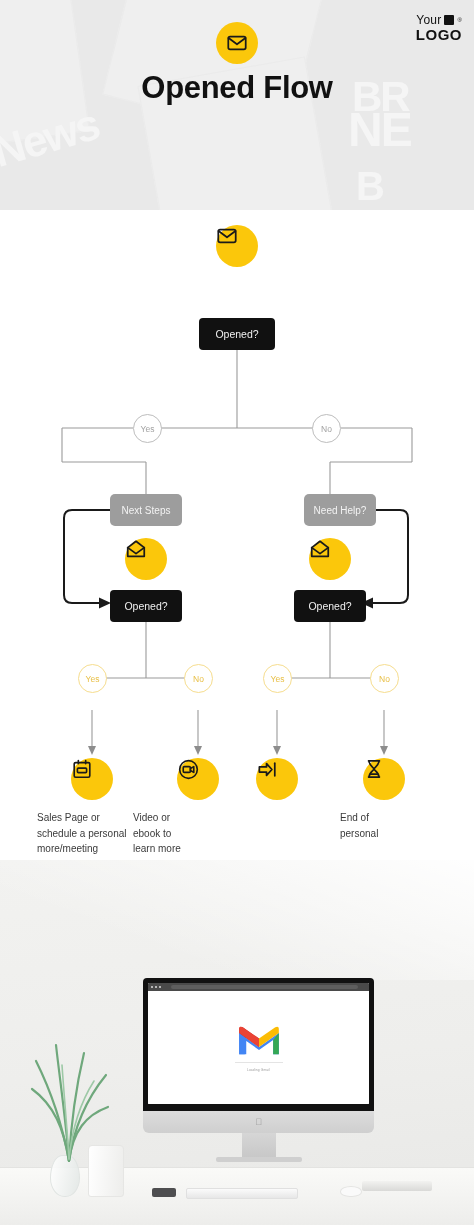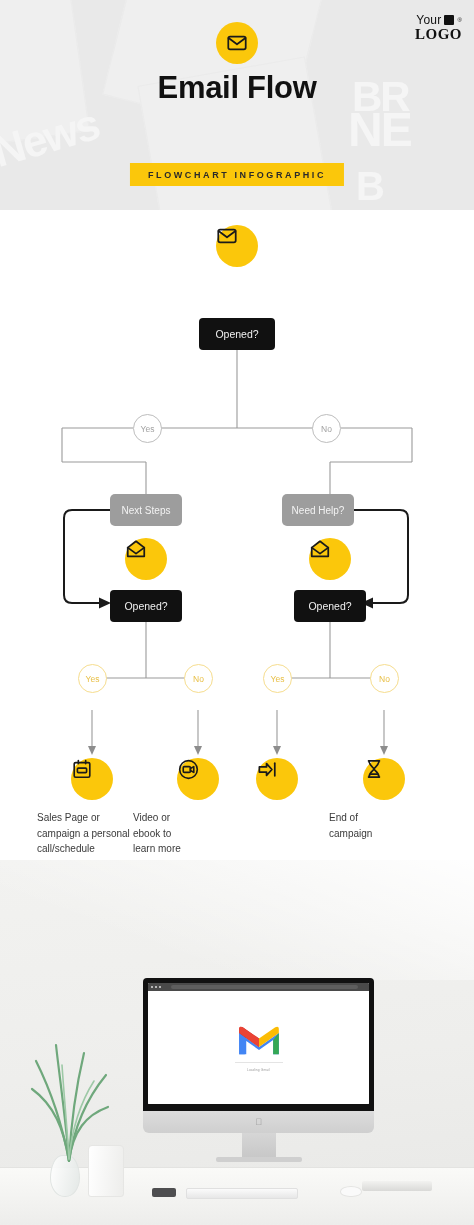--- a/index.html
+++ b/index.html
@@ -51,21 +51,21 @@
       radial-gradient(circle at 2.5px 2.5px, #111 2.4px, transparent 2.5px),
       radial-gradient(circle at 7.5px 2.5px, #111 2.4px, transparent 2.5px),
       radial-gradient(circle at 2.5px 7.5px, #111 2.4px, transparent 2.5px),
       radial-gradient(circle at 7.5px 7.5px, #111 2.4px, transparent 2.5px),
       linear-gradient(#111,#111);
     background-size: 100% 100%;
     border-radius: 1px;
     position: relative;
   }
   .logo-reg { font-size: 6px; vertical-align: top; line-height: 1; }
-  .logo-row2 { font-size: 15px; font-weight: 800; letter-spacing: .5px; margin-top: 1px; font-family: Liberation Serif, serif; }
+  .logo-row2 { font-size: 15px; font-weight: 800; letter-spacing: .5px; margin-top: 1px; }
 
   .hdr-icon {
     position: absolute; left: 50%; top: 22px; transform: translateX(-50%);
     width: 42px; height: 42px; border-radius: 50%;
     background: #fbc70b;
     display: flex; align-items: center; justify-content: center;
   }
   .title {
     position: absolute; left: 0; right: 0; top: 70px;
     text-align: center;
@@ -255,24 +255,23 @@
     </div>
 
     <div class="hdr-icon">
       <svg width="22" height="22" viewBox="0 0 24 24" fill="none" stroke="#1a1a1a" stroke-width="1.9" stroke-linecap="round" stroke-linejoin="round">
         <rect x="2.5" y="5" width="19" height="14" rx="2"></rect>
         <path d="M2.8 6.6 L12 13.4 L21.2 6.6"></path>
       </svg>
     </div>
 
     <div class="title">
-      <div>Email Flow</div>
-    </div>
-
-    <div class="badge">FLOWCHART INFOGRAPHIC</div>
+      <div>Opened Flow</div>
+    </div>
+
   </div>
 
   <div class="flow">
 
     <svg width="474" height="650">
       <g stroke="#9a9a9a" stroke-width="1.1" fill="none">
 
         <line x1="237" y1="140" x2="237" y2="218"></line>
         <line x1="152" y1="218" x2="322" y2="218"></line>
 
@@ -335,21 +334,21 @@
     <div class="node circ-icon" style="left:125px; top:328px;">
       <svg width="22" height="22" viewBox="0 0 24 24" fill="none" stroke="#1a1a1a" stroke-width="1.9" stroke-linecap="round" stroke-linejoin="round">
         <path d="M3 10.5 L12 3.6 L21 10.5 L21 20 L3 20 Z"></path>
         <path d="M3 10.5 L12 17 L21 10.5"></path>
       </svg>
     </div>
     <div class="node box-black" style="left:110px; top:380px; width:72px; height:32px;">Opened?</div>
     <div class="node dot-yellow" style="left:78px; top:454px; width:29px; height:29px;">Yes</div>
     <div class="node dot-yellow" style="left:184px; top:454px; width:29px; height:29px;">No</div>
 
-    <div class="node box-gray" style="left:282px; top:284px; width:72px; height:32px;">Need Help?</div>
+    <div class="node box-gray" style="left:304px; top:284px; width:72px; height:32px;">Need Help?</div>
     <div class="node circ-icon" style="left:309px; top:328px;">
       <svg width="22" height="22" viewBox="0 0 24 24" fill="none" stroke="#1a1a1a" stroke-width="1.9" stroke-linecap="round" stroke-linejoin="round">
         <path d="M3 10.5 L12 3.6 L21 10.5 L21 20 L3 20 Z"></path>
         <path d="M3 10.5 L12 17 L21 10.5"></path>
       </svg>
     </div>
     <div class="node box-black" style="left:294px; top:380px; width:72px; height:32px;">Opened?</div>
     <div class="node dot-yellow" style="left:263px; top:454px; width:29px; height:29px;">Yes</div>
     <div class="node dot-yellow" style="left:370px; top:454px; width:29px; height:29px;">No</div>
 
@@ -377,31 +376,31 @@
       <svg width="22" height="22" viewBox="0 0 24 24" fill="none" stroke="#1a1a1a" stroke-width="1.8" stroke-linecap="round" stroke-linejoin="round">
         <path d="M6 3.2 L18 3.2 M6 20.8 L18 20.8"></path>
         <path d="M6.6 3.2 C6.6 8.2 12 10.6 12 12 C12 13.4 6.6 15.8 6.6 20.8"></path>
         <path d="M17.4 3.2 C17.4 8.2 12 10.6 12 12 C12 13.4 17.4 15.8 17.4 20.8"></path>
         <path d="M8.4 17.6 L15.6 17.6"></path>
       </svg>
     </div>
 
     <div class="endlabel" style="left:37px; top:600px;">
       <div>Sales Page or</div>
-      <div>campaign a personal</div>
-      <div>call/schedule</div>
+      <div>schedule a personal</div>
+      <div>more/meeting</div>
     </div>
     <div class="endlabel" style="left:133px; top:600px;">
       <div>Video or</div>
       <div>ebook to</div>
       <div>learn more</div>
     </div>
-    <div class="endlabel" style="left:329px; top:600px;">
+    <div class="endlabel" style="left:340px; top:600px;">
       <div>End of</div>
-      <div>campaign</div>
+      <div>personal</div>
     </div>
   </div>
 
   <div class="photo">
     <div class="wall-shadow"></div>
     <div class="desk"></div>
 
     <div class="plant-vase"></div>
     <svg style="position:absolute; left:26px; bottom:62px;" width="86" height="132" viewBox="0 0 86 132">
       <g stroke="#6fa87c" stroke-width="2.2" fill="none" stroke-linecap="round">

